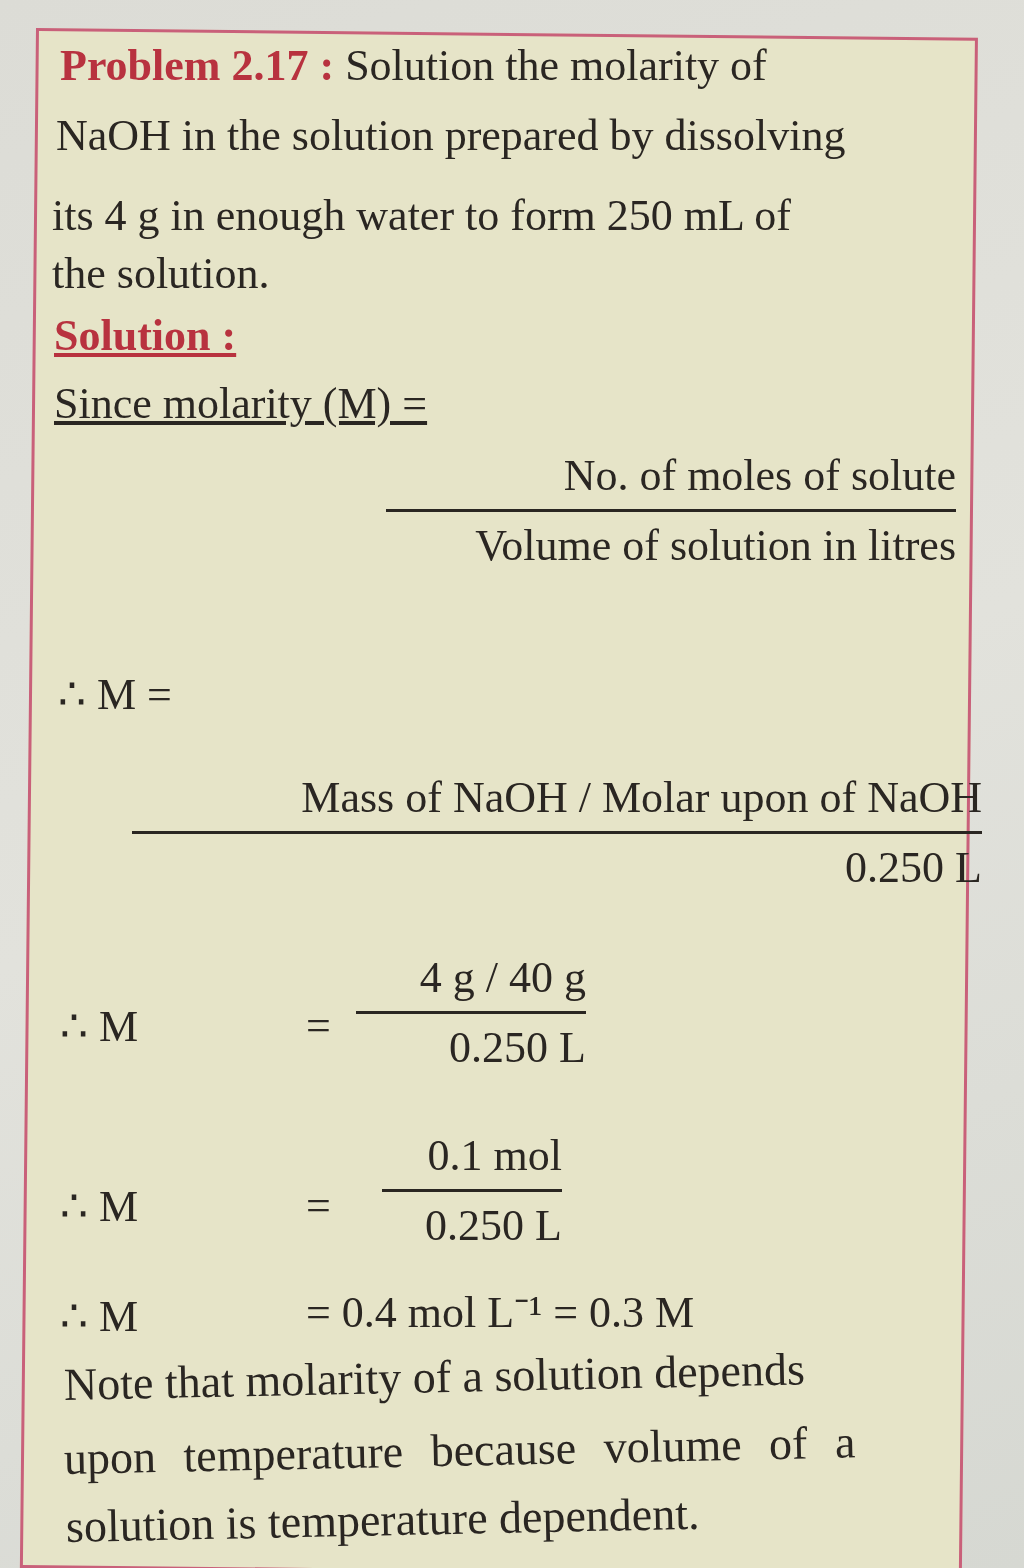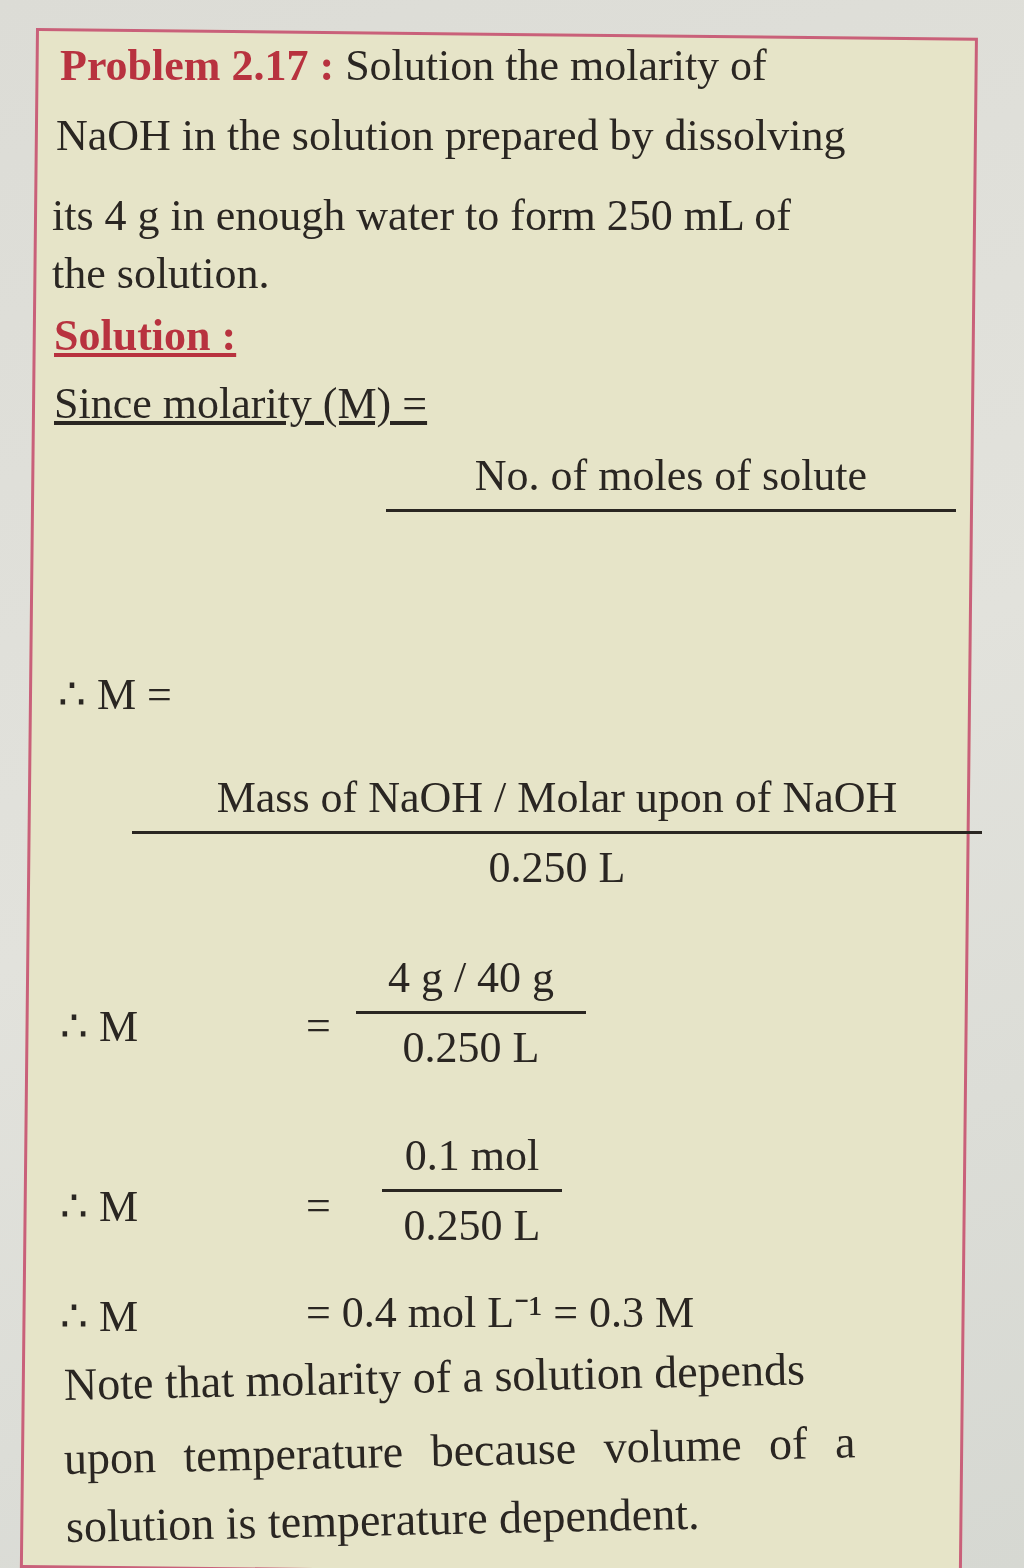--- a/index.html
+++ b/index.html
@@ -22,21 +22,21 @@
       box-sizing: border-box;
       transform: rotate(0.6deg);
       transform-origin: top left;
     }
     .content {
       position: absolute; left: 56px; top: 40px; width: 930px;
       color: #2a2622;
     }
     .line { position: absolute; white-space: nowrap; font-size: 44px; }
     .red { color: #b8323f; font-weight: bold; text-align: right; }
-    .frac { position: absolute; text-align: center; }
+    .frac { position: absolute; text-align: right; }
     .frac .num, .frac .den { display: block; font-size: 44px; white-space: nowrap; }
     .frac .bar { display: block; height: 3px; background: #2a2622; margin: 8px 0; }
     .note { font-size: 46px; }
   </style>
 </head>
 <body>
 
 <div class="paper-bg"></div>
 <div class="box"></div>
 
@@ -48,20 +48,21 @@
   <div class="line" style="left:0; top:70px;">NaOH in the solution prepared by dissolving</div>
   <div class="line" style="left:-4px; top:138px;margin-top:12px;">its 4 g in enough water to form 250 mL of</div>
   <div class="line" style="left:-4px; top:208px;">the solution.</div>
 
   <div class="line red" style="left:-2px; top:270px;text-decoration:underline;">Solution :</div>
   <div class="line" style="left:-2px; top:338px;text-decoration:underline;">Since molarity (M) =</div>
 
   <div class="frac" style="left:330px; top:410px; width:570px;">
     <span class="num">No. of moles of solute</span>
     <span class="bar"></span>
+    <span class="den">Volume of solution in litres</span>
   </div>
 
   <div class="line" style="left:2px; top:628px;">∴ M =</div>
 
   <div class="frac" style="left:76px; top:732px; width:850px;">
     <span class="num">Mass of NaOH / Molar upon of NaOH</span>
     <span class="bar"></span>
     <span class="den">0.250 L</span>
   </div>
 

